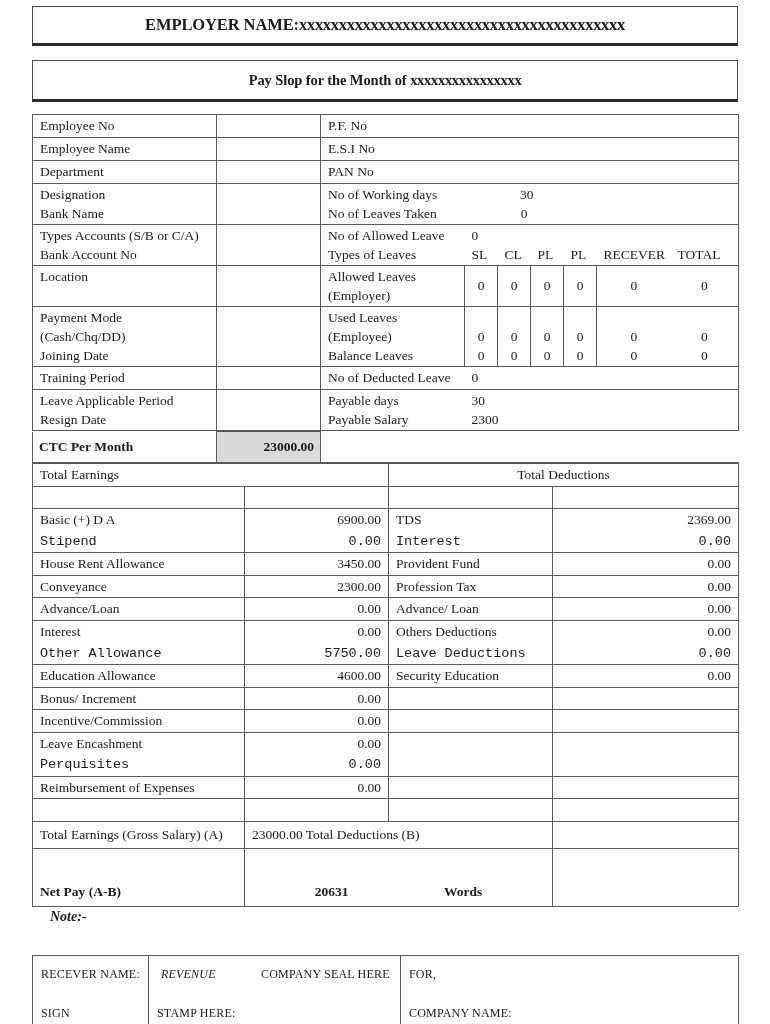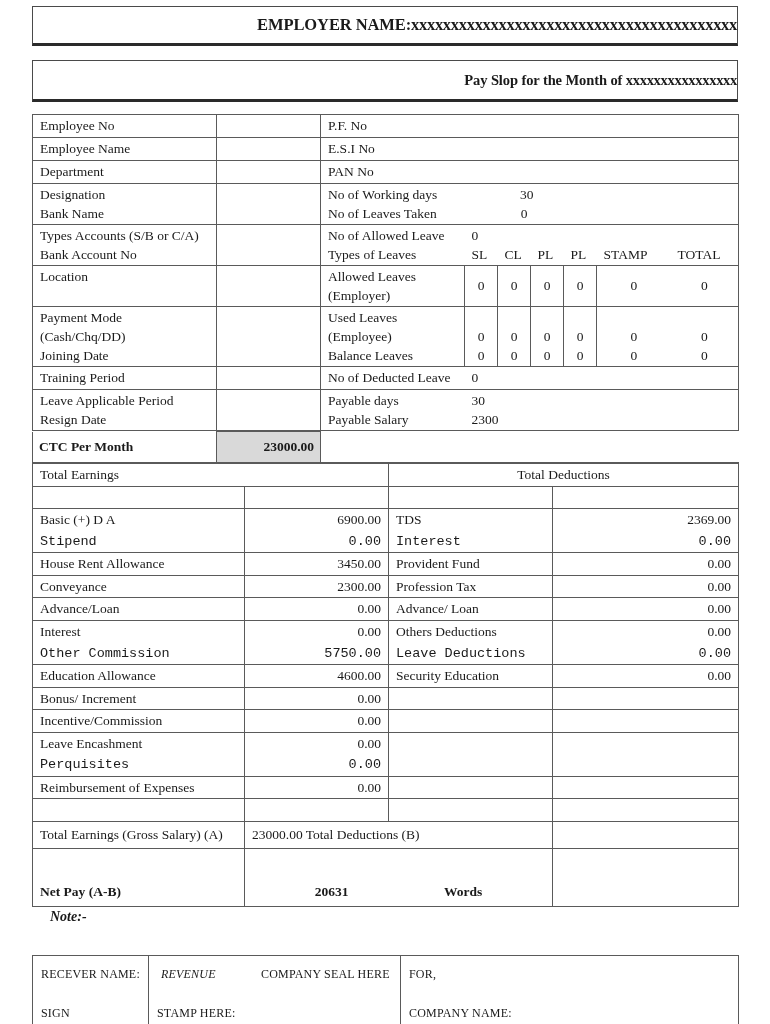--- a/index.html
+++ b/index.html
@@ -36,21 +36,21 @@
     vertical-align: top;
     font-weight: normal;
     text-align: left;
     overflow: hidden;
   }
 
   
   .banner {
     border: 1px solid #4a4a4a;
     border-bottom: 3px solid #2a2a2a;
-    text-align: right;
+    text-align: center;
     font-weight: bold;
     letter-spacing: -0.1px;
     background: #fff;
   }
   .banner-employer {
     height: 36px;
     line-height: 36px;
     font-size: 16.5px;
     margin-bottom: 14px;
     white-space: nowrap;
@@ -234,21 +234,21 @@
       <td class="grp nol nor">
         <div>&nbsp;</div>
         <div class="ctr">PL</div>
       </td>
       <td class="grp nol nor">
         <div>&nbsp;</div>
         <div class="ctr">PL</div>
       </td>
       <td class="grp nol nor">
         <div>&nbsp;</div>
-        <div class="ctr">STAMP</div>
+        <div class="ctr">RECEVER</div>
       </td>
       <td class="grp nol">
         <div>&nbsp;</div>
         <div class="ctr">TOTAL</div>
       </td>
     </tr>
 
     <tr class="tight">
       <td class="grp">
         <div>Location</div>
@@ -404,21 +404,21 @@
       <td class="it-amt2">0.00</td>
     </tr>
 
     <tr class="nb-b">
       <td class="it-name nb-b">Interest</td>
       <td class="it-amt nb-b">0.00</td>
       <td class="it-name2 nb-b">Others Deductions</td>
       <td class="it-amt2 nb-b">0.00</td>
     </tr>
     <tr class="nb-t">
-      <td class="it-name nb-t">Other Commission</td>
+      <td class="it-name nb-t">Other Allowance</td>
       <td class="it-amt nb-t">5750.00</td>
       <td class="it-name2 nb-t">Leave Deductions</td>
       <td class="it-amt2 nb-t">0.00</td>
     </tr>
 
     <tr>
       <td class="it-name">Education Allowance</td>
       <td class="it-amt">4600.00</td>
       <td class="it-name2">Security Education</td>
       <td class="it-amt2">0.00</td>

